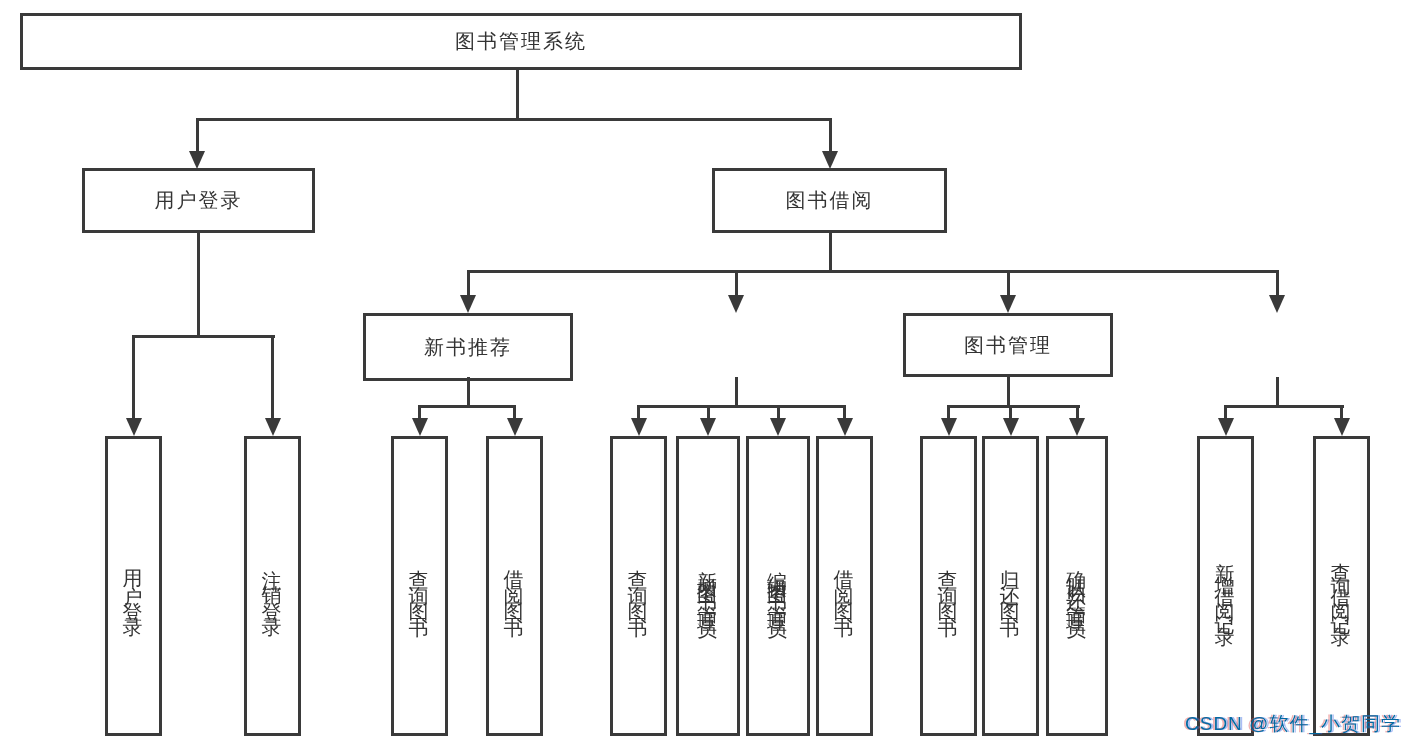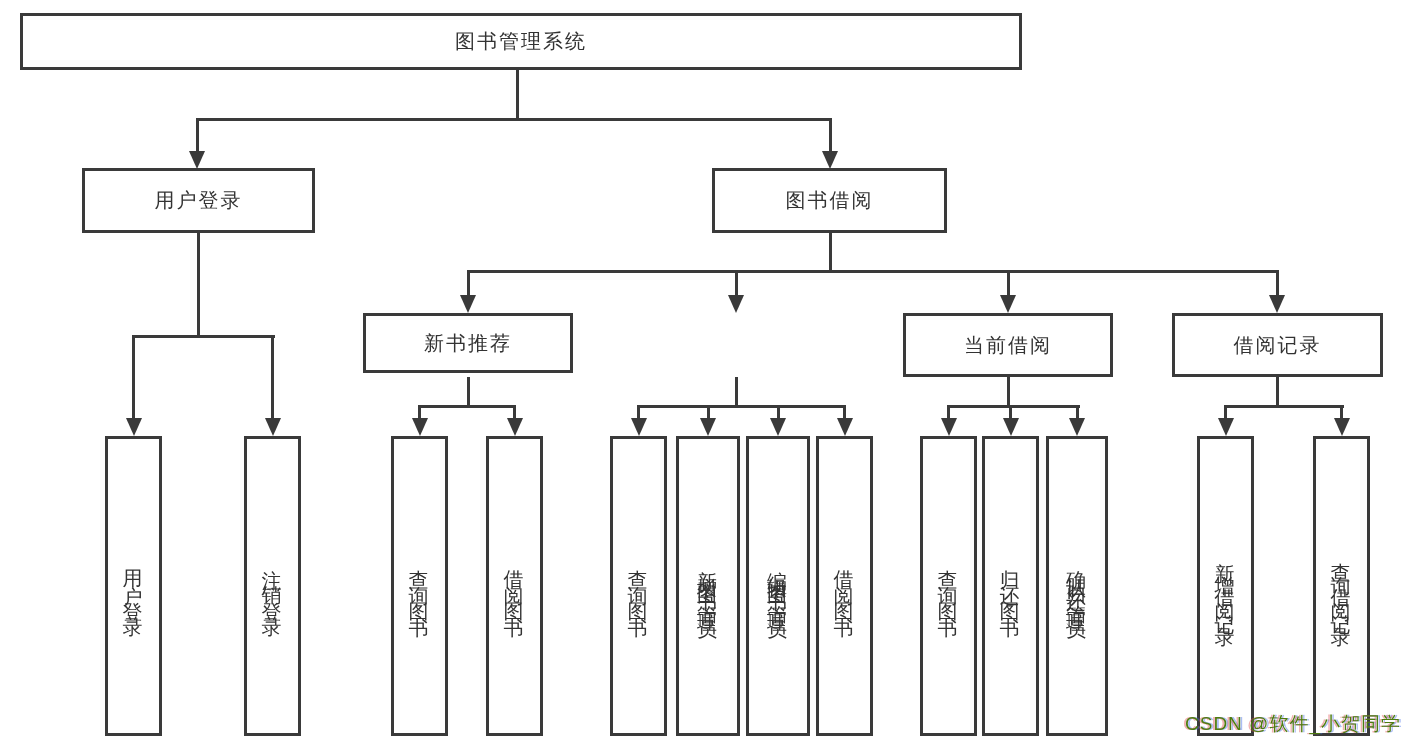--- a/index.html
+++ b/index.html
@@ -29,21 +29,21 @@
   .hl{position:absolute;height:3px;background:#3a3a3a;}
   .vl{position:absolute;width:3px;background:#3a3a3a;}
   .arr{
     position:absolute;width:0;height:0;
     border-left:8px solid transparent;border-right:8px solid transparent;
     border-top:18px solid #3a3a3a;
   }
   
   .watermark{
     position:absolute;left:1185px;top:711px;font-size:19px;
-    color:#4d7c0f;letter-spacing:1px;white-space:nowrap;z-index:5;
+    color:#0369a1;letter-spacing:1px;white-space:nowrap;z-index:5;
     text-shadow:-2px 0 0 rgba(225,80,80,0.45), 2px 0 0 rgba(70,110,230,0.45);
   }
 </style>
 </head>
 <body>
 
 <div class="stage">
 
   <div class="hbox" style="left:20px;top:13px;width:1002px;height:57px">
     <span>图书管理系统</span>
@@ -74,28 +74,25 @@
   <div class="hl" style="left:466.5px;top:270px;width:812px"></div>
   <div class="vl" style="left:466.5px;top:270px;height:28px"></div>
   <div class="arr" style="left:460px;top:295px"></div>
   <div class="vl" style="left:734.5px;top:270px;height:28px"></div>
   <div class="arr" style="left:728px;top:295px"></div>
   <div class="vl" style="left:1006.5px;top:270px;height:28px"></div>
   <div class="arr" style="left:1000px;top:295px"></div>
   <div class="vl" style="left:1275.5px;top:270px;height:28px"></div>
   <div class="arr" style="left:1269px;top:295px"></div>
 
-  <div class="hbox" style="left:363px;top:313px;width:210px;height:60px">
+  <div class="hbox" style="left:363px;top:313px;width:210px;height:68px">
     <span>新书推荐</span>
   </div>
   <div class="hbox" style="left:903px;top:313px;width:210px;height:64px">
-    <span>当前借阅</span>
-  </div>
-  <div class="hbox" style="left:1172px;top:313px;width:211px;height:64px">
-    <span>借阅记录</span>
+    <span>图书管理</span>
   </div>
 
   <div class="vl" style="left:466.5px;top:377px;height:31px"></div>
   <div class="hl" style="left:418px;top:405px;width:98px"></div>
   <div class="vl" style="left:418px;top:405px;height:16px"></div>
   <div class="arr" style="left:411.5px;top:418px"></div>
   <div class="vl" style="left:513px;top:405px;height:16px"></div>
   <div class="arr" style="left:506.5px;top:418px"></div>
 
   <div class="vl" style="left:734.5px;top:377px;height:31px"></div>

